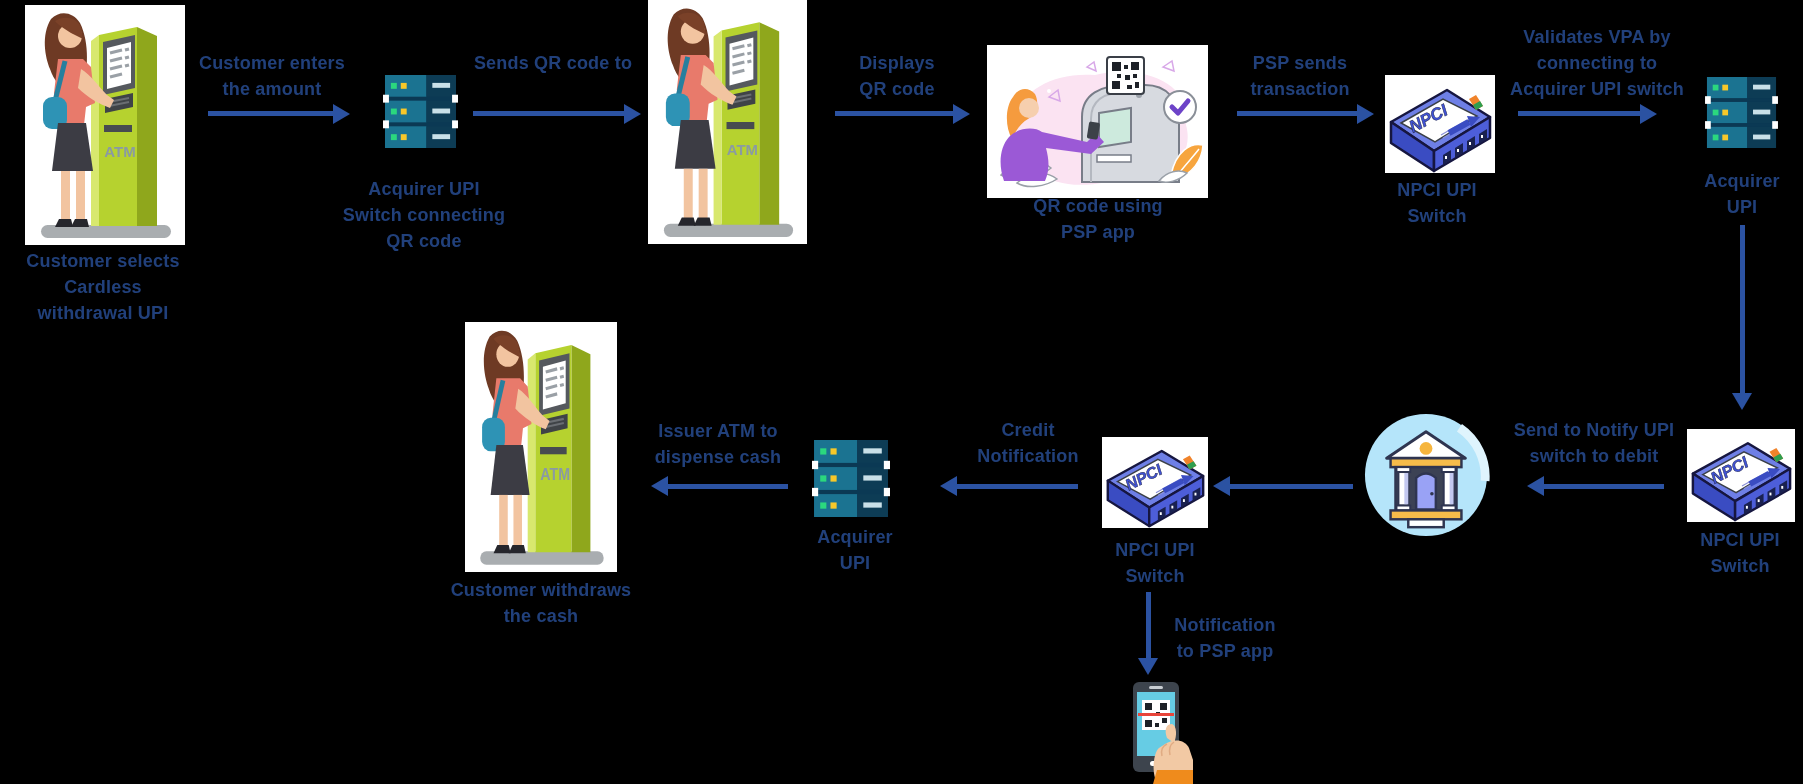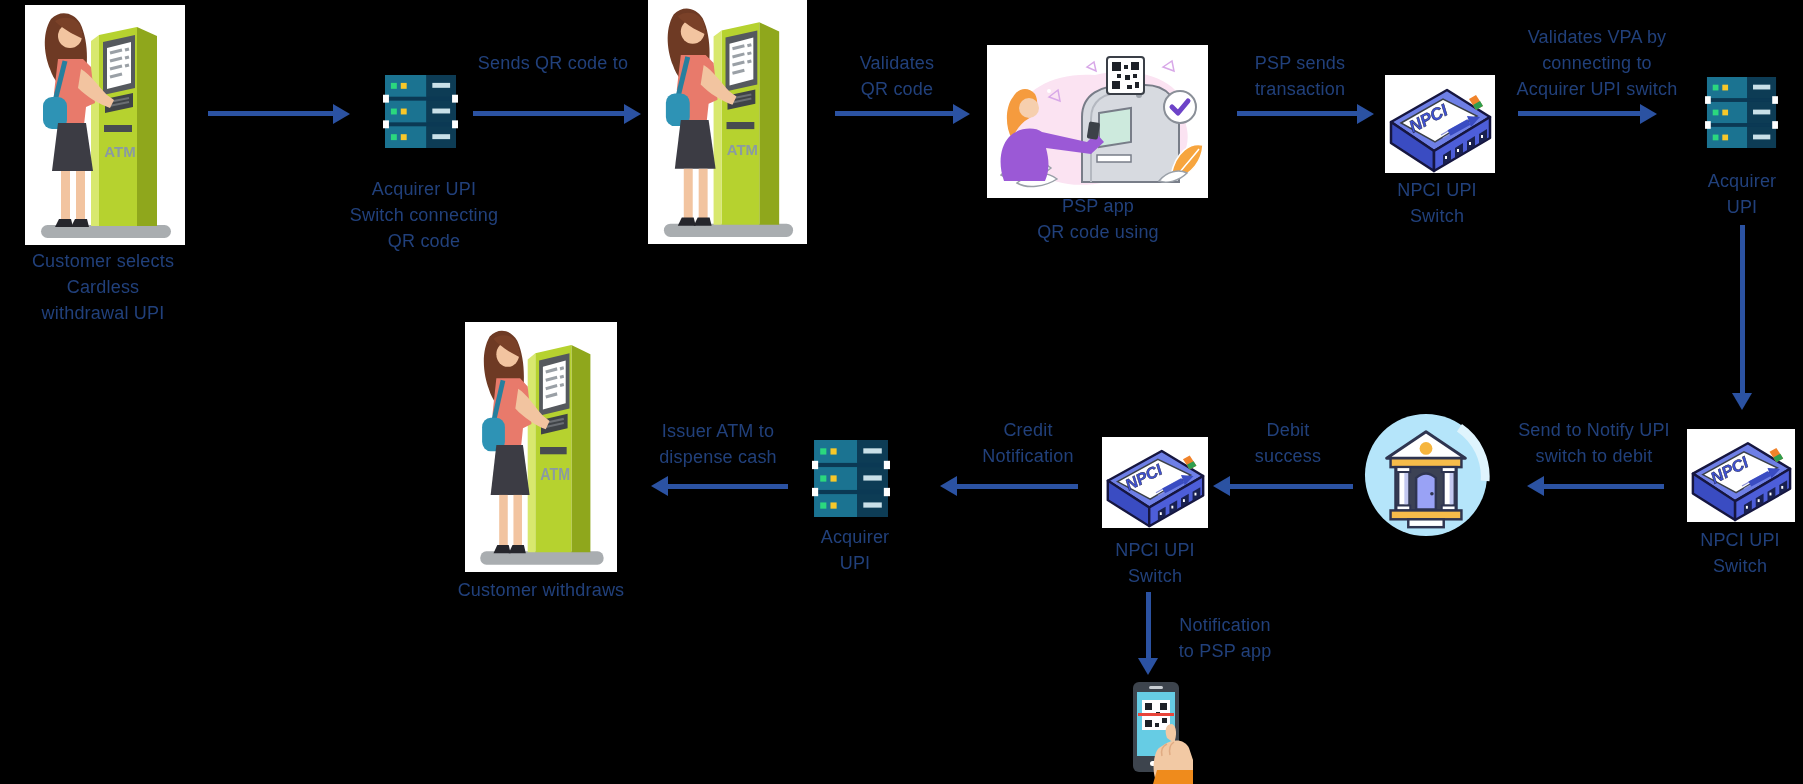--- a/index.html
+++ b/index.html
@@ -1,21 +1,21 @@
 <!DOCTYPE html>
 <html style="--bg: #000000; --text: #21407b; --arrow: #2b52a2; --atm-green: #b6d22f; --server-teal: #1b7391; --npci-blue: #4d5ed9; --issuer-circle: #b5e5fa; --phone-screen: #66cce4; --sleeve-orange: #ef8b1c;"><head>
 <meta charset="utf-8">
 <style>
   html,body{margin:0;padding:0;background:#000;overflow:hidden;}
   .canvas{position:relative;width:1803px;height:784px;background:var(--bg,#000);
           font-family:"Liberation Sans", sans-serif;}
   .node{position:absolute;}
   .node svg{display:block;width:100%;height:100%;}
   .whitebox{background:#fff;}
-  .caption,.step-label{position:absolute;color:var(--text,#21407b);font-weight:normal;
+  .caption,.step-label{position:absolute;color:var(--text,#21407b);font-weight:bold;
           font-size:18px;line-height:26px;text-align:center;letter-spacing:.2px;white-space:nowrap;}
   .caption .line,.step-label .line{display:block;}
   .hline{position:absolute;height:5px;background:var(--arrow,#2b52a2);}
   .vline{position:absolute;width:5px;background:var(--arrow,#2b52a2);}
   .tri-right{position:absolute;width:0;height:0;border-top:10px solid transparent;
           border-bottom:10px solid transparent;border-left:17px solid var(--arrow,#2b52a2);}
   .tri-left{position:absolute;width:0;height:0;border-top:10px solid transparent;
           border-bottom:10px solid transparent;border-right:17px solid var(--arrow,#2b52a2);}
   .tri-down{position:absolute;width:0;height:0;border-left:10px solid transparent;
           border-right:10px solid transparent;border-top:17px solid var(--arrow,#2b52a2);}
@@ -129,20 +129,24 @@
     <svg viewBox="0 0 160 240">
         <use href="#sym-atm"></use>
       </svg>
   </div>
   <div class="caption" style="left:-7px;top:248px;width:220px">
     <span class="line">Customer selects</span>
     <span class="line">Cardless</span>
     <span class="line">withdrawal UPI</span>
   </div>
 
+  <div class="step-label" style="left:162px;top:50px;width:220px">
+    <span class="line">Customer enters</span>
+    <span class="line">the amount</span>
+  </div>
   <div class="hline" style="left:208px;top:111px;width:125px"></div>
   <div class="tri-right" style="left:333px;top:104px"></div>
 
   <div class="node" style="left:383px;top:75px;width:75px;height:73px">
     <svg viewBox="0 0 76 74">
         <use href="#sym-server"></use>
       </svg>
   </div>
   <div class="caption" style="left:314px;top:176px;width:220px">
     <span class="line">Acquirer UPI</span>
@@ -156,21 +160,21 @@
   <div class="hline" style="left:473px;top:111px;width:151px"></div>
   <div class="tri-right" style="left:624px;top:104px"></div>
 
   <div class="node whitebox" style="left:648px;top:0px;width:159px;height:244px">
     <svg viewBox="0 0 160 240" preserveAspectRatio="none">
         <use href="#sym-atm"></use>
       </svg>
   </div>
 
   <div class="step-label" style="left:787px;top:50px;width:220px">
-    <span class="line">Validates</span>
+    <span class="line">Displays</span>
     <span class="line">QR code</span>
   </div>
   <div class="hline" style="left:835px;top:111px;width:118px"></div>
   <div class="tri-right" style="left:953px;top:104px"></div>
 
   <div class="node whitebox" style="left:987px;top:45px;width:221px;height:153px">
     <svg viewBox="0 0 221 153">
       <rect width="221" height="153" fill="#ffffff"></rect>
       <path d="M30,95 C18,55 58,26 108,30 C158,18 206,40 199,80 C209,116 174,141 120,137 C70,147 40,130 30,95 Z" fill="#fbe3f2"></path>
       <path d="M14,130 C30,112 52,112 64,123 C52,134 28,138 14,130 Z" fill="#ffffff" stroke="#9aa0a8" stroke-width="1.5"></path>
@@ -204,22 +208,22 @@
       <path d="M22,92 C30,83 47,81 55,87 L100,97 L109,88 L117,97 L104,109 L59,103 C62,115 63,124 58,136 L17,136 C11,119 13,102 22,92 Z" fill="#9b59d6"></path>
       <rect x="101" y="77" width="11" height="17" rx="2" fill="#3c4148" transform="rotate(9 106 85)"></rect>
       <circle cx="55" cy="36" r="3" fill="#ffffff"></circle>
         <circle cx="62" cy="46" r="2" fill="#ffffff"></circle>
       <path d="M184,130 C189,106 204,97 216,100 C215,116 205,129 189,134 Z" fill="#f7a53e" stroke="#ffffff" stroke-width="1.5"></path>
       <path d="M189,132 C198,120 206,112 212,104" stroke="#ffffff" stroke-width="1.5" fill="none"></path>
       <path d="M172,136 C180,126 192,124 200,128 C192,136 180,139 172,136 Z" fill="#ffffff" stroke="#9aa0a8" stroke-width="1.5"></path>
     </svg>
   </div>
   <div class="caption" style="left:988px;top:193px;width:220px">
+    <span class="line">QR code using</span>
     <span class="line">PSP app</span>
-    <span class="line">QR code using</span>
   </div>
 
   <div class="step-label" style="left:1190px;top:50px;width:220px">
     <span class="line">PSP sends</span>
     <span class="line">transaction</span>
   </div>
   <div class="hline" style="left:1237px;top:111px;width:120px"></div>
   <div class="tri-right" style="left:1357px;top:104px"></div>
 
   <div class="node" style="left:1385px;top:75px;width:110px;height:98px">
@@ -286,24 +290,20 @@
       <rect x="82" y="61" width="10" height="34" fill="#ffffff" stroke="#2f3550" stroke-width="2"></rect>
       <rect x="88" y="62" width="4" height="32" fill="#c3c8f0"></rect>
       <rect x="80" y="95" width="14" height="5" fill="#ffffff" stroke="#2f3550" stroke-width="2"></rect>
       <path d="M54,99 L54,67 Q64,58 74,67 L74,99 Z" fill="#99a2f5" stroke="#2f3550" stroke-width="2.5"></path>
       <circle cx="70" cy="83" r="1.8" fill="#2f3550"></circle>
       <rect x="28" y="100" width="72" height="9" fill="#f6bc4a" stroke="#2f3550" stroke-width="2.5"></rect>
       <rect x="46" y="109" width="36" height="8" fill="#ffffff" stroke="#2f3550" stroke-width="2.5"></rect>
     </svg>
   </div>
 
-  <div class="step-label" style="left:1178px;top:417px;width:220px">
-    <span class="line">Debit</span>
-    <span class="line">success</span>
-  </div>
   <div class="tri-left" style="left:1213px;top:476px"></div>
   <div class="hline" style="left:1230px;top:484px;width:123px"></div>
 
   <div class="node" style="left:1102px;top:437px;width:106px;height:91px">
     <svg viewBox="0 0 110 98" preserveAspectRatio="none">
         <use href="#sym-npci"></use>
       </svg>
   </div>
   <div class="caption" style="left:1045px;top:537px;width:220px">
     <span class="line">NPCI UPI</span>
@@ -364,15 +364,16 @@
   <div class="tri-left" style="left:651px;top:476px"></div>
   <div class="hline" style="left:668px;top:484px;width:120px"></div>
 
   <div class="node whitebox" style="left:465px;top:322px;width:152px;height:250px">
     <svg viewBox="0 0 160 240" preserveAspectRatio="none">
         <use href="#sym-atm"></use>
       </svg>
   </div>
   <div class="caption" style="left:431px;top:577px;width:220px">
     <span class="line">Customer withdraws</span>
+    <span class="line">the cash</span>
   </div>
 
 </div>
 
 </body></html>

